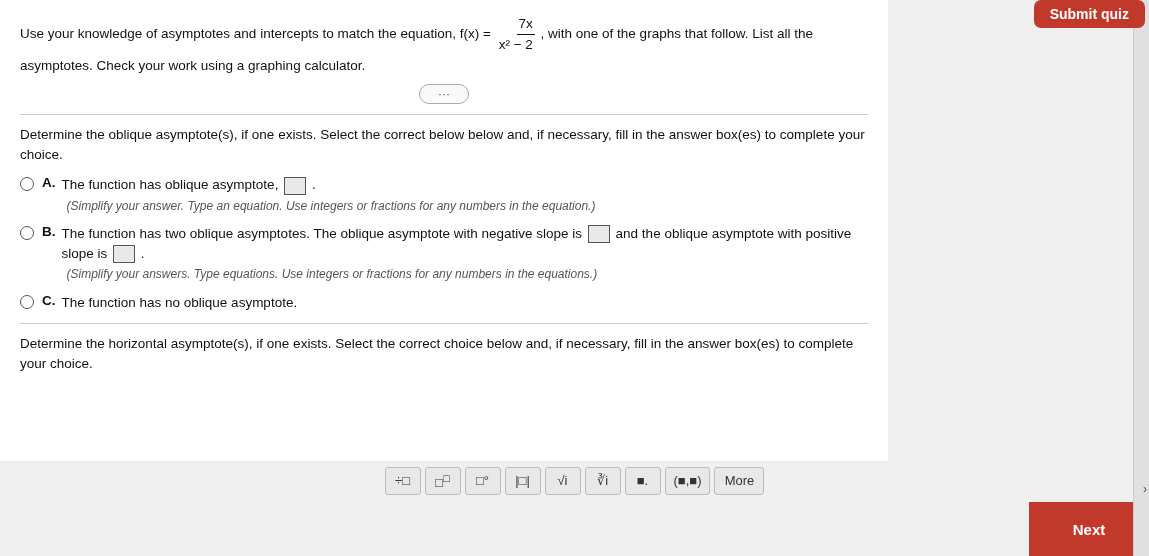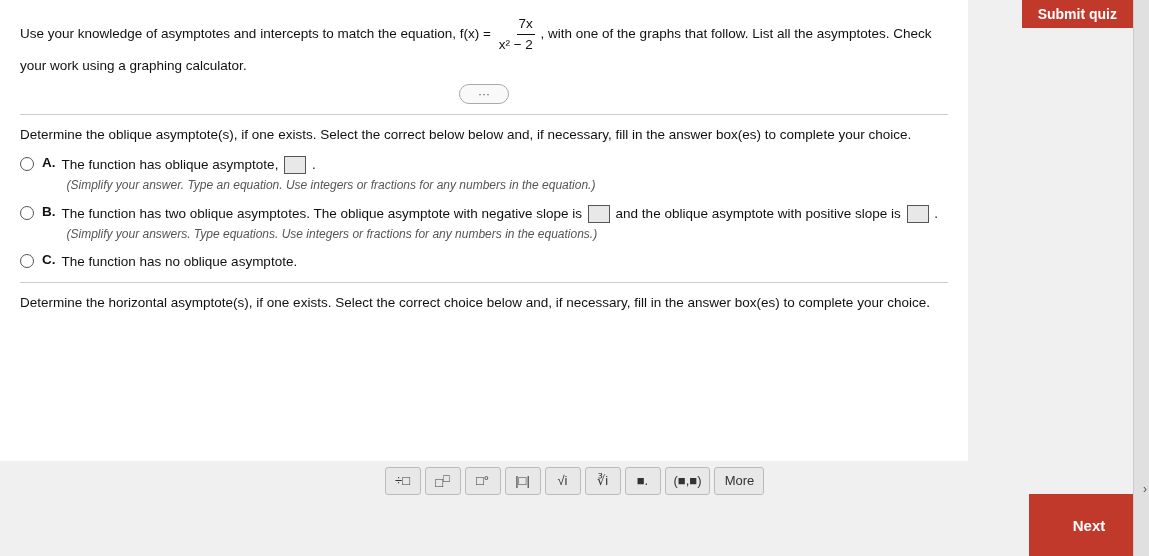--- a/index.html
+++ b/index.html
@@ -8,35 +8,36 @@
       background: #f0f0f0;
       width: 1149px;
       height: 556px;
       overflow: hidden;
       position: relative;
     }
 
     .top-bar {
       position: absolute;
       top: 0;
-      right: 16px;
+      right: 4px;
       background: #c0392b;
       color: white;
       padding: 6px 16px;
       font-size: 14px;
       font-weight: bold;
       cursor: pointer;
       z-index: 10;
+      border-radius: 7px;
     }
 
     .main-content {
       background: #ffffff;
       margin: 0;
       padding: 14px 20px 0 20px;
-      width: 968px;
+      width: 888px;
       min-height: 480px;
       position: relative;
     }
 
     .question-text {
       font-size: 13.5px;
       color: #111;
       line-height: 1.5;
       margin-bottom: 6px;
     }
@@ -175,21 +176,21 @@
       bottom: 0;
       right: 0;
       background: #c0392b;
       color: white;
       border: none;
       padding: 14px 22px;
       font-size: 15px;
       font-weight: bold;
       cursor: pointer;
       width: 120px;
-      height: 62px;
+      height: 54px;
       display: flex;
       align-items: center;
       justify-content: center;
       text-align: right;
     }
 
     .right-scroll {
       position: absolute;
       right: 0;
       top: 0;

